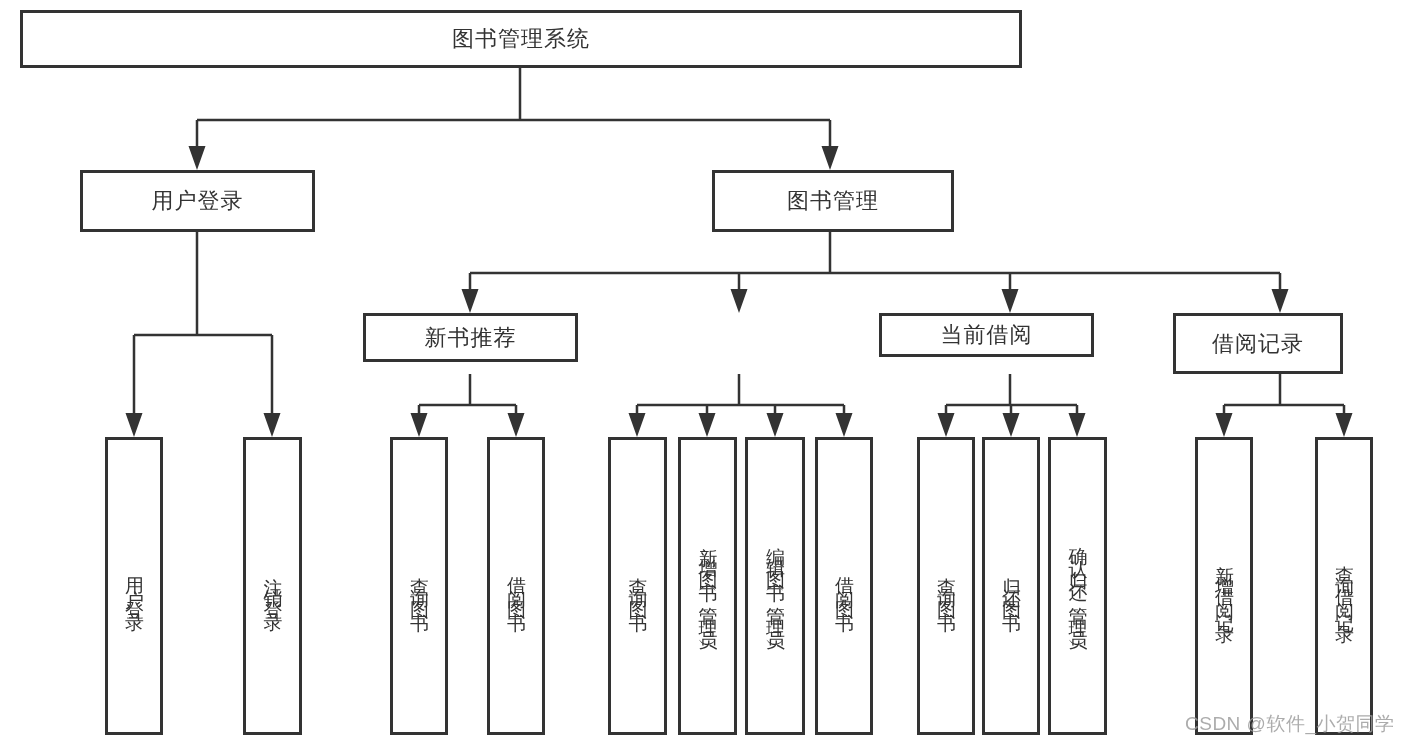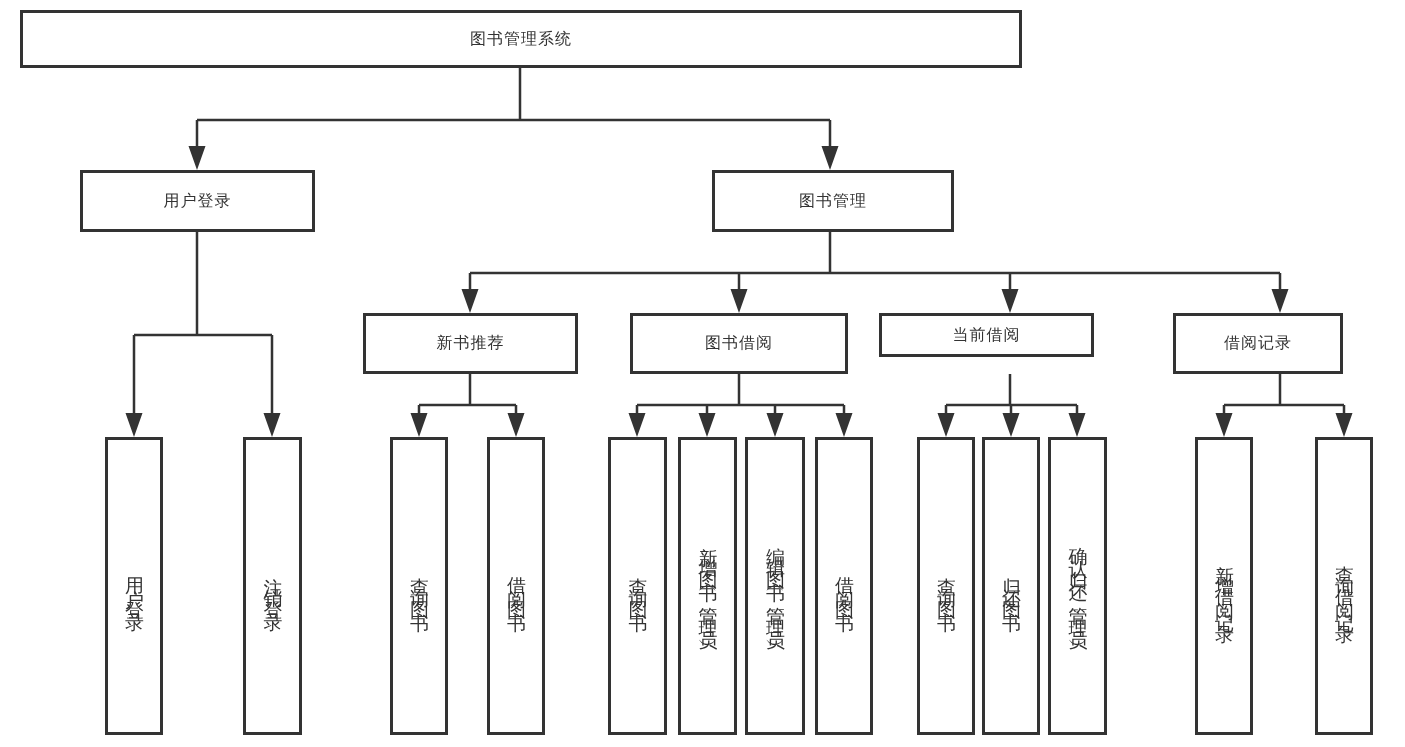--- a/index.html
+++ b/index.html
@@ -9,21 +9,21 @@
     font-family:"Liberation Sans","DejaVu Sans",sans-serif;
     color:var(--text,#333);
   }
   svg.connectors{position:absolute;left:0;top:0;z-index:1;}
   .box{
     position:absolute;box-sizing:border-box;z-index:2;
     border:3px solid var(--box-border,#333);
     background:#fff;
     display:flex;align-items:center;justify-content:center;
   }
-  .box.h{font-size:16px;letter-spacing:1px;}
+  .box.h{font-size:22px;letter-spacing:1px;}
   .box.v .vt{
     writing-mode:vertical-rl;text-orientation:mixed;
     font-size:19px;letter-spacing:12px;white-space:nowrap;line-height:1.1;
   }
   .watermark{
     position:absolute;left:1185px;top:711px;z-index:5;
     font-size:19px;color:var(--watermark,#9e9e9e);opacity:.85;letter-spacing:.5px;
   }
 </style>
 </head>
@@ -88,22 +88,21 @@
       M1068.5,413 L1085.5,413 L1077,437 Z
       M1215.5,413 L1232.5,413 L1224,437 Z
       M1335.5,413 L1352.5,413 L1344,437 Z"></path>
   </svg>
 
   <div class="box h" style="left:20px;top:10px;width:1002px;height:58px">图书管理系统</div>
 
   <div class="box h" style="left:80px;top:170px;width:235px;height:62px">用户登录</div>
   <div class="box h" style="left:712px;top:170px;width:242px;height:62px">图书管理</div>
 
-  <div class="box h" style="left:363px;top:313px;width:215px;height:61px">新书推荐</div>
-  <div class="box h" style="left:630px;top:313px;width:218px;height:61px">图书借阅</div>
+  <div class="box h" style="left:363px;top:313px;width:215px;height:49px">新书推荐</div>
   <div class="box h" style="left:879px;top:313px;width:215px;height:44px">当前借阅</div>
   <div class="box h" style="left:1173px;top:313px;width:170px;height:61px">借阅记录</div>
 
   <div class="box v" style="left:105px;top:437px;width:58px;height:298px">
     <span class="vt">用户登录</span>
   </div>
   <div class="box v" style="left:243px;top:437px;width:59px;height:298px">
     <span class="vt">注销登录</span>
   </div>
 
@@ -137,13 +136,14 @@
     <span class="vt">确认归还（管理员）</span>
   </div>
 
   <div class="box v" style="left:1195px;top:437px;width:58px;height:298px">
     <span class="vt">新增借阅记录</span>
   </div>
   <div class="box v" style="left:1315px;top:437px;width:58px;height:298px">
     <span class="vt">查询借阅记录</span>
   </div>
 
+  <div class="watermark">CSDN @软件_小贺同学</div>
 </div>
 
 </body></html>

